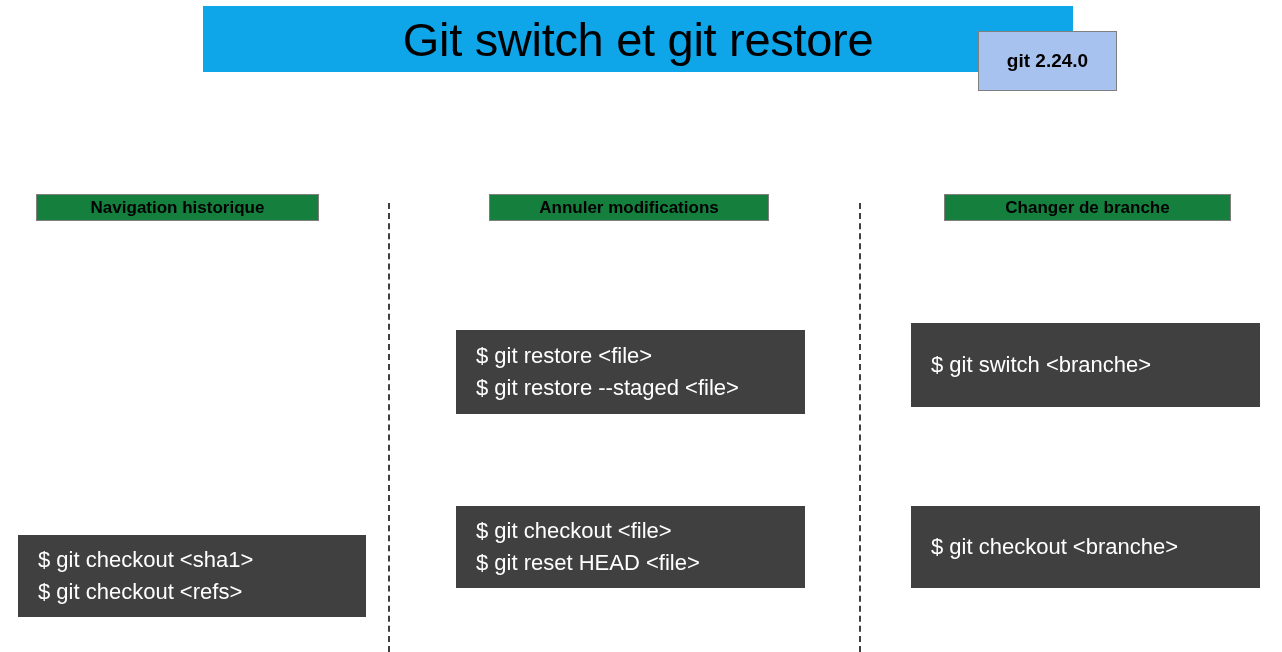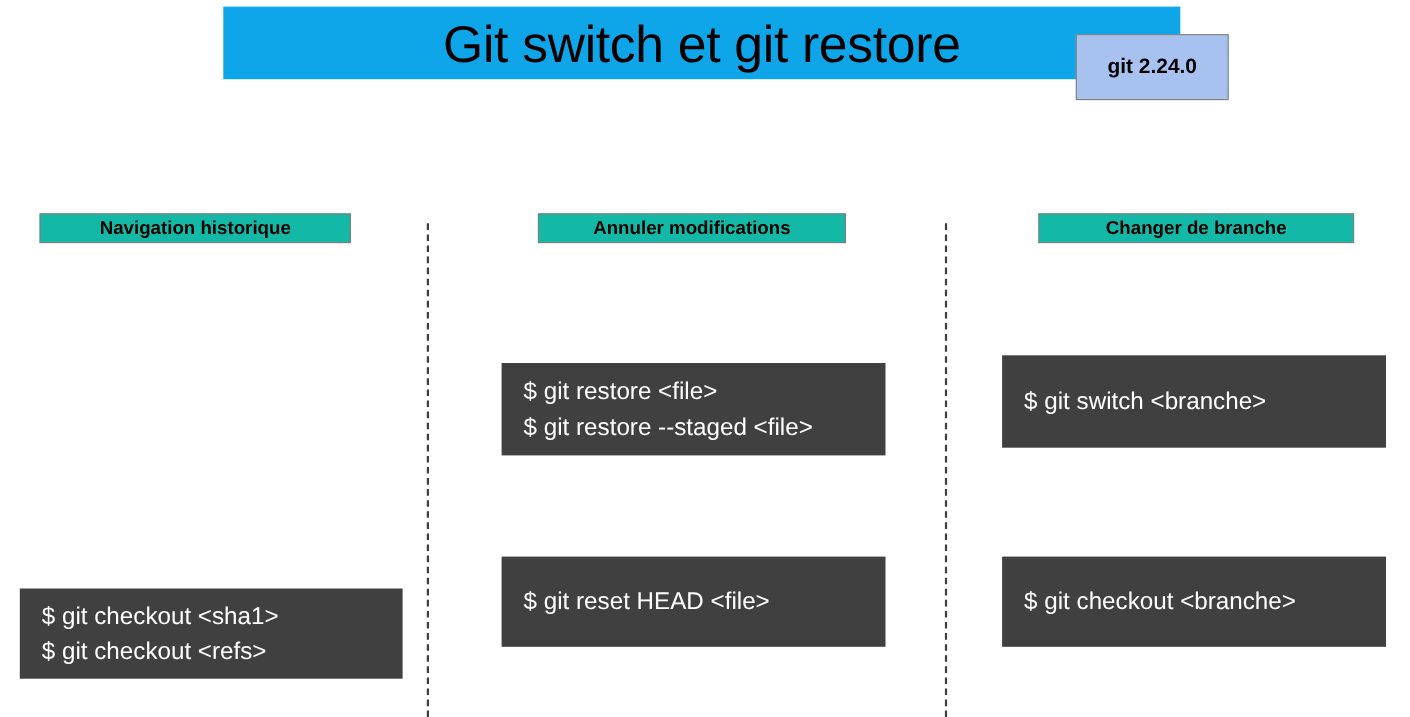--- a/index.html
+++ b/index.html
@@ -65,21 +65,21 @@
     font-size: 19px;
     font-weight: bold;
     color: #000000;
     white-space: nowrap;
   }
 
   
   .col-header {
     position: absolute;
     height: 27px;
-    background: #14b8a6;
+    background: #15803d;
     border: 1.5px solid #7f7f7f;
     box-sizing: border-box;
     display: flex;
     align-items: center;
     justify-content: center;
   }
   .col-header span {
     font-size: 17px;
     font-weight: bold;
     color: #000000;
@@ -163,20 +163,21 @@
   <div class="code-block cb-r-top">
     <div class="line">$ git switch &lt;branche&gt;</div>
   </div>
 
   <div class="code-block cb-l-bot">
     <div class="line">$ git checkout &lt;sha1&gt;</div>
     <div class="line">$ git checkout &lt;refs&gt;</div>
   </div>
 
   <div class="code-block cb-m-bot">
+    <div class="line">$ git checkout &lt;file&gt;</div>
     <div class="line">$ git reset HEAD &lt;file&gt;</div>
   </div>
 
   <div class="code-block cb-r-bot">
     <div class="line">$ git checkout &lt;branche&gt;</div>
   </div>
 
 </div>
 
 </body></html>

